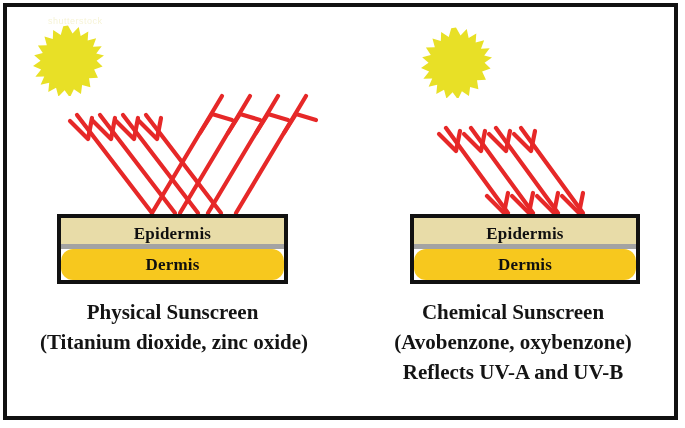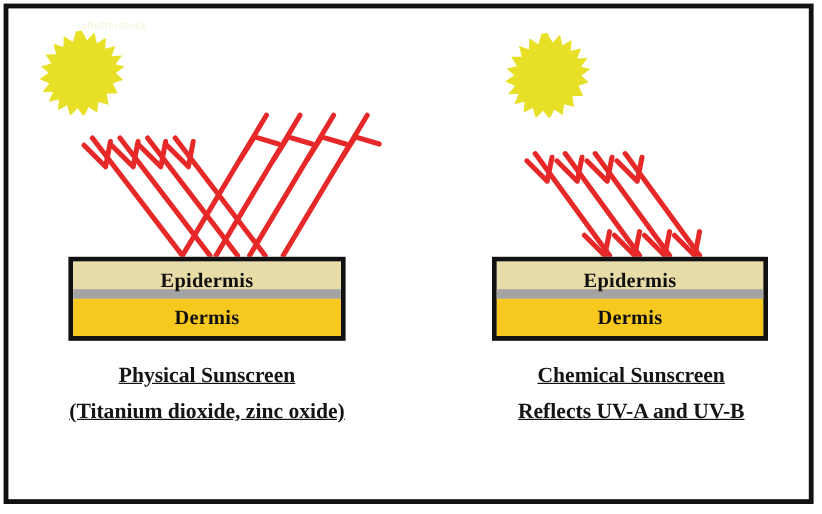--- a/index.html
+++ b/index.html
@@ -77,57 +77,56 @@
     line-height: 31px;
     text-align: center;
     font-weight: bold;
     font-size: 17px;
     color: #101010;
     letter-spacing: 0.2px;
     box-sizing: border-box;
   }
   .layer-epidermis {
     background: #e8dca8;
-    border-bottom: 8px solid #a3a3a3;
+    border-bottom: 5px solid #a3a3a3;
   }
   .layer-dermis {
     background: #f7c81e;
+    border-radius: 12px;
   }
 
   
   .caption {
     position: absolute;
     text-align: center;
     color: #141414;
     font-weight: bold;
   }
   .caption-left  { left: 40px;  top: 297px; width: 265px; }
-  .caption-right { left: 393px; top: 297px; width: 266px; }
+  .caption-right { left: 380px; top: 297px; width: 266px; }
 
   .caption-line {
-    font-size: 18px;
+    font-size: 21px;
     line-height: 30px;
     white-space: nowrap;
-    text-decoration: underline;
   }
 
   
   .watermark {
     position: absolute;
     left: 48px;
     top: 16px;
     width: 78px;
     height: 14px;
     font-size: 9px;
     color: rgba(226, 214, 120, 0.30);
     font-family: "Liberation Sans", sans-serif;
     letter-spacing: 0.5px;
     white-space: nowrap;
     overflow: hidden;
-    margin-left: 20px;
   }
 </style>
 </head>
 <body>
 
 <div id="figure">
   <div class="frame"></div>
 
   <div class="watermark">shutterstock</div>
 
@@ -235,15 +234,16 @@
     <div class="layer layer-dermis">Dermis</div>
   </div>
 
   <div class="caption caption-left">
     <div class="caption-line">Physical Sunscreen</div>
     <div class="caption-line">(Titanium dioxide, zinc oxide)</div>
   </div>
 
   <div class="caption caption-right">
     <div class="caption-line">Chemical Sunscreen</div>
+    <div class="caption-line">(Avobenzone, oxybenzone)</div>
     <div class="caption-line">Reflects UV-A and UV-B</div>
   </div>
 </div>
 
 </body></html>

